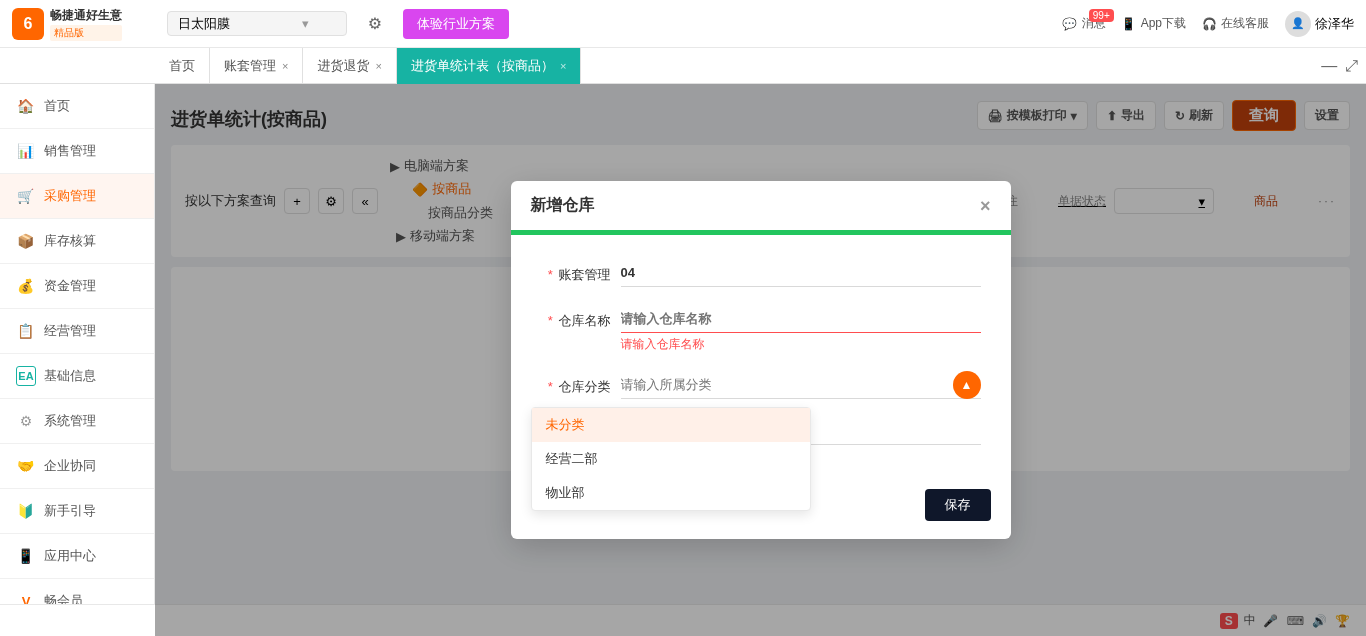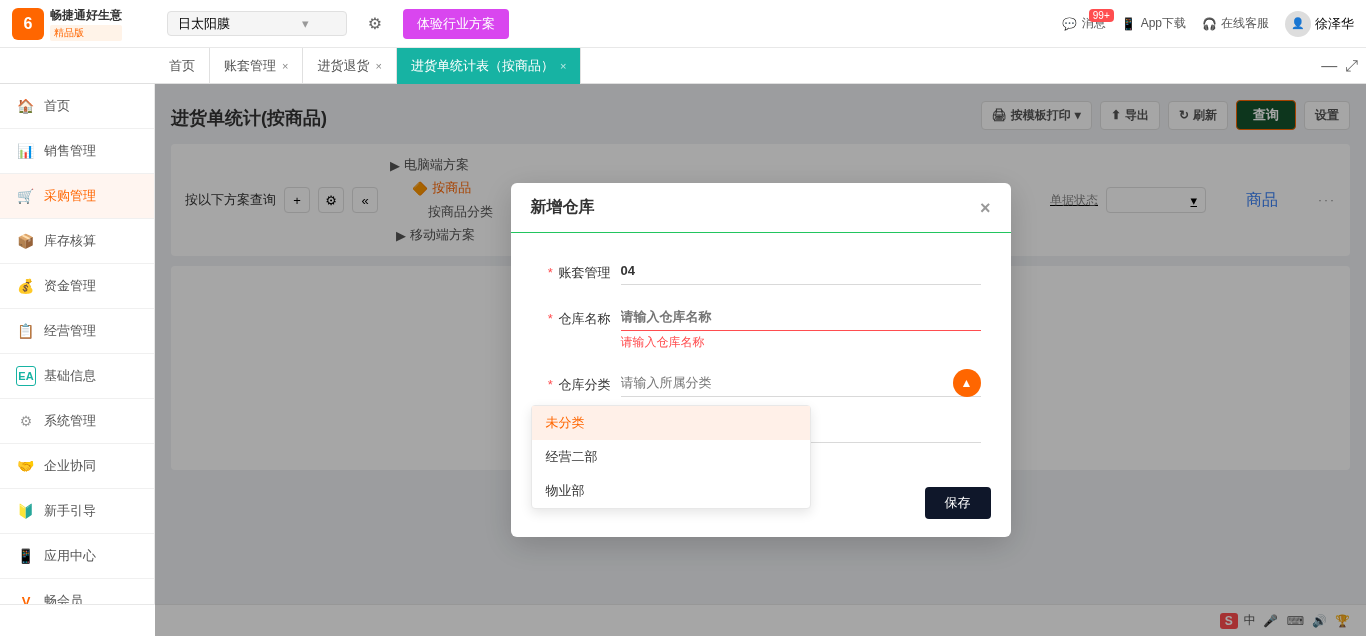--- a/index.html
+++ b/index.html
@@ -182,21 +182,21 @@
       display: flex;
       align-items: flex-end;
       justify-content: space-between;
     }
     .page-title-actions { display: flex; gap: 8px; align-items: center; }
     .action-btn {
       display: flex; align-items: center; gap: 4px;
       padding: 5px 10px; border: 1px solid #e0e0e0; border-radius: 4px;
       background: #fff; cursor: pointer; font-size: 12px; color: #555;
     }
-    .action-btn.primary { background: #14532d; color: #fff; border-color: #ff6600; padding: 5px 16px; font-size: 13px; }
+    .action-btn.primary { background: #c2410c; color: #fff; border-color: #ff6600; padding: 5px 16px; font-size: 15px; }
 
     
     .overlay {
       position: absolute;
       top: 0; left: 0; right: 0; bottom: 0;
       background: rgba(0,0,0,0.35);
       z-index: 100;
       display: flex;
       align-items: center;
       justify-content: center;
@@ -207,21 +207,21 @@
       width: 500px;
       padding: 0;
       box-shadow: 0 8px 32px rgba(0,0,0,0.18);
       position: relative;
     }
     .modal-header {
       display: flex;
       align-items: center;
       justify-content: space-between;
       padding: 14px 20px;
-      border-bottom: 1px solid #22c55e;
+      border-bottom: 5px solid #22c55e;
       font-size: 16px;
       font-weight: bold;
       color: #333;
     }
     .modal-close {
       cursor: pointer;
       font-size: 18px;
       color: #999;
       line-height: 1;
     }
@@ -495,21 +495,21 @@
       <div style="margin-left:auto;display:flex;align-items:center;gap:40px;">
         <span style="font-size:12px;color:#888;">付款</span>
         <span style="font-size:12px;color:#888;">备注</span>
         <div style="display:flex;align-items:center;gap:8px;text-decoration:underline;">
           <span style="font-size:12px;color:#888;">单据状态</span>
           <div style="width:100px;height:26px;border:1px solid #e0e0e0;border-radius:4px;background:#fff;display:flex;align-items:center;padding:0 8px;justify-content:space-between;cursor:pointer;">
             <span style="font-size:12px;color:#999;"></span>
             <span>▾</span>
           </div>
         </div>
-        <span style="font-size:16px;color:#3b82f6;">商品</span>
+        <span style="font-size:12px;color:#c2410c;">商品</span>
         <span style="font-size:12px;color:#888;letter-spacing:2px;">···</span>
       </div>
     </div>
 
     <div style="background:#fff;border-radius:4px;padding:80px 20px;text-align:center;">
       <div style="font-size:13px;color:#bbb;margin-bottom:8px;display:flex;align-items:center;justify-content:center;gap:6px;">
         <span style="width:16px;height:16px;border-radius:50%;border:2px solid #bbb;display:inline-flex;align-items:center;justify-content:center;font-size:11px;">?</span>
         <span>请先选择查询方案</span>
       </div>
       <div style="font-size:13px;color:#bbb;display:flex;align-items:center;justify-content:center;gap:6px;">

